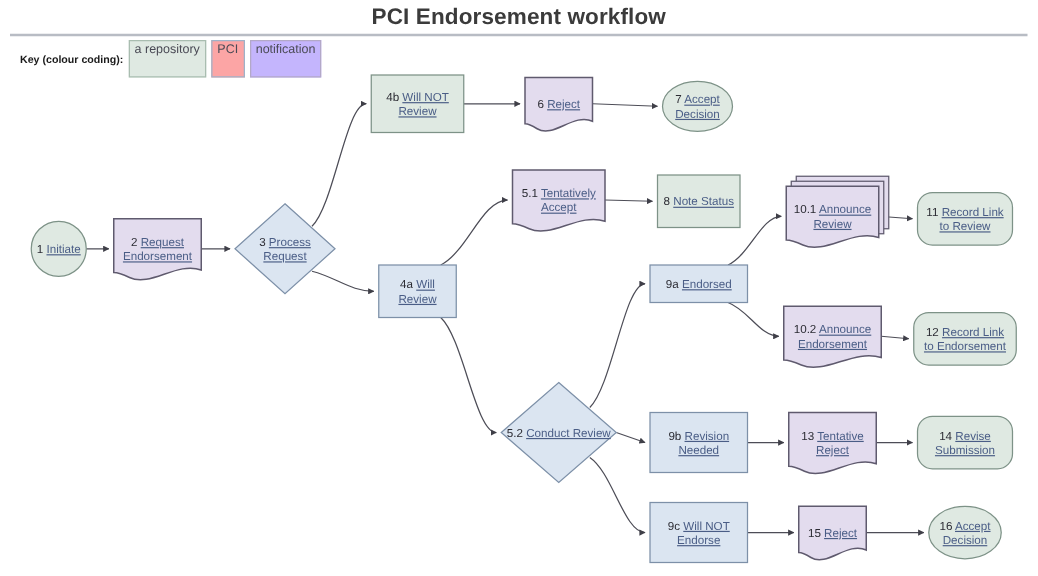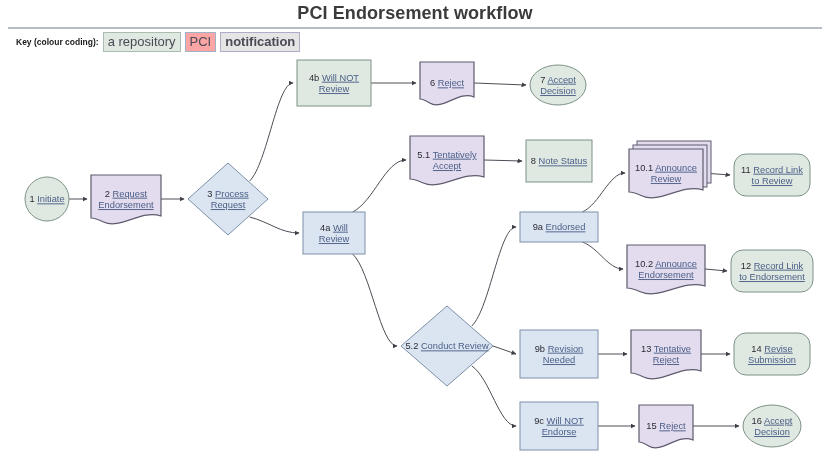--- a/index.html
+++ b/index.html
@@ -23,27 +23,27 @@
     background:#b8bcc4;
   }
   #key-bar{
     position:absolute;left:6px;top:32px;
     display:flex;align-items:center;gap:4px;
     font-size:8.5px;
   }
   #key-label{font-weight:bold;color:#1a1a1a;font-size:8.5px;padding-left:10px;}
   .key-chip{
     border:1px solid #9aa3ad;
-    padding:2px 4px 3px 4px;
-    font-size:13px;color:#4a4a55;
+    padding:2px 4px 16px 4px;
+    font-size:10px;color:#4a4a55;
     line-height:1;
   }
   .key-repo{background:#dfe9e2;border-color:#a9bdb0;}
   .key-pci{background:#fca5a5;border-color:#9fb2c8;}
-  .key-notif{background:#e5e5e5;border-color:#b3a9c8;font-weight:bold;}
+  .key-notif{background:#c4b5fd;border-color:#b3a9c8;}
   svg#flow{position:absolute;left:0;top:46px;display:block;}
   .nlabel{
     font-family:"Liberation Sans", sans-serif;
     font-size:9.3px;
     fill:#3a3a46;
     text-anchor:middle;
   }
   .nlabel .num{fill:#2b2b33;}
   .nlabel .lnk{fill:#4a5d86;text-decoration:underline;}
 </style>

